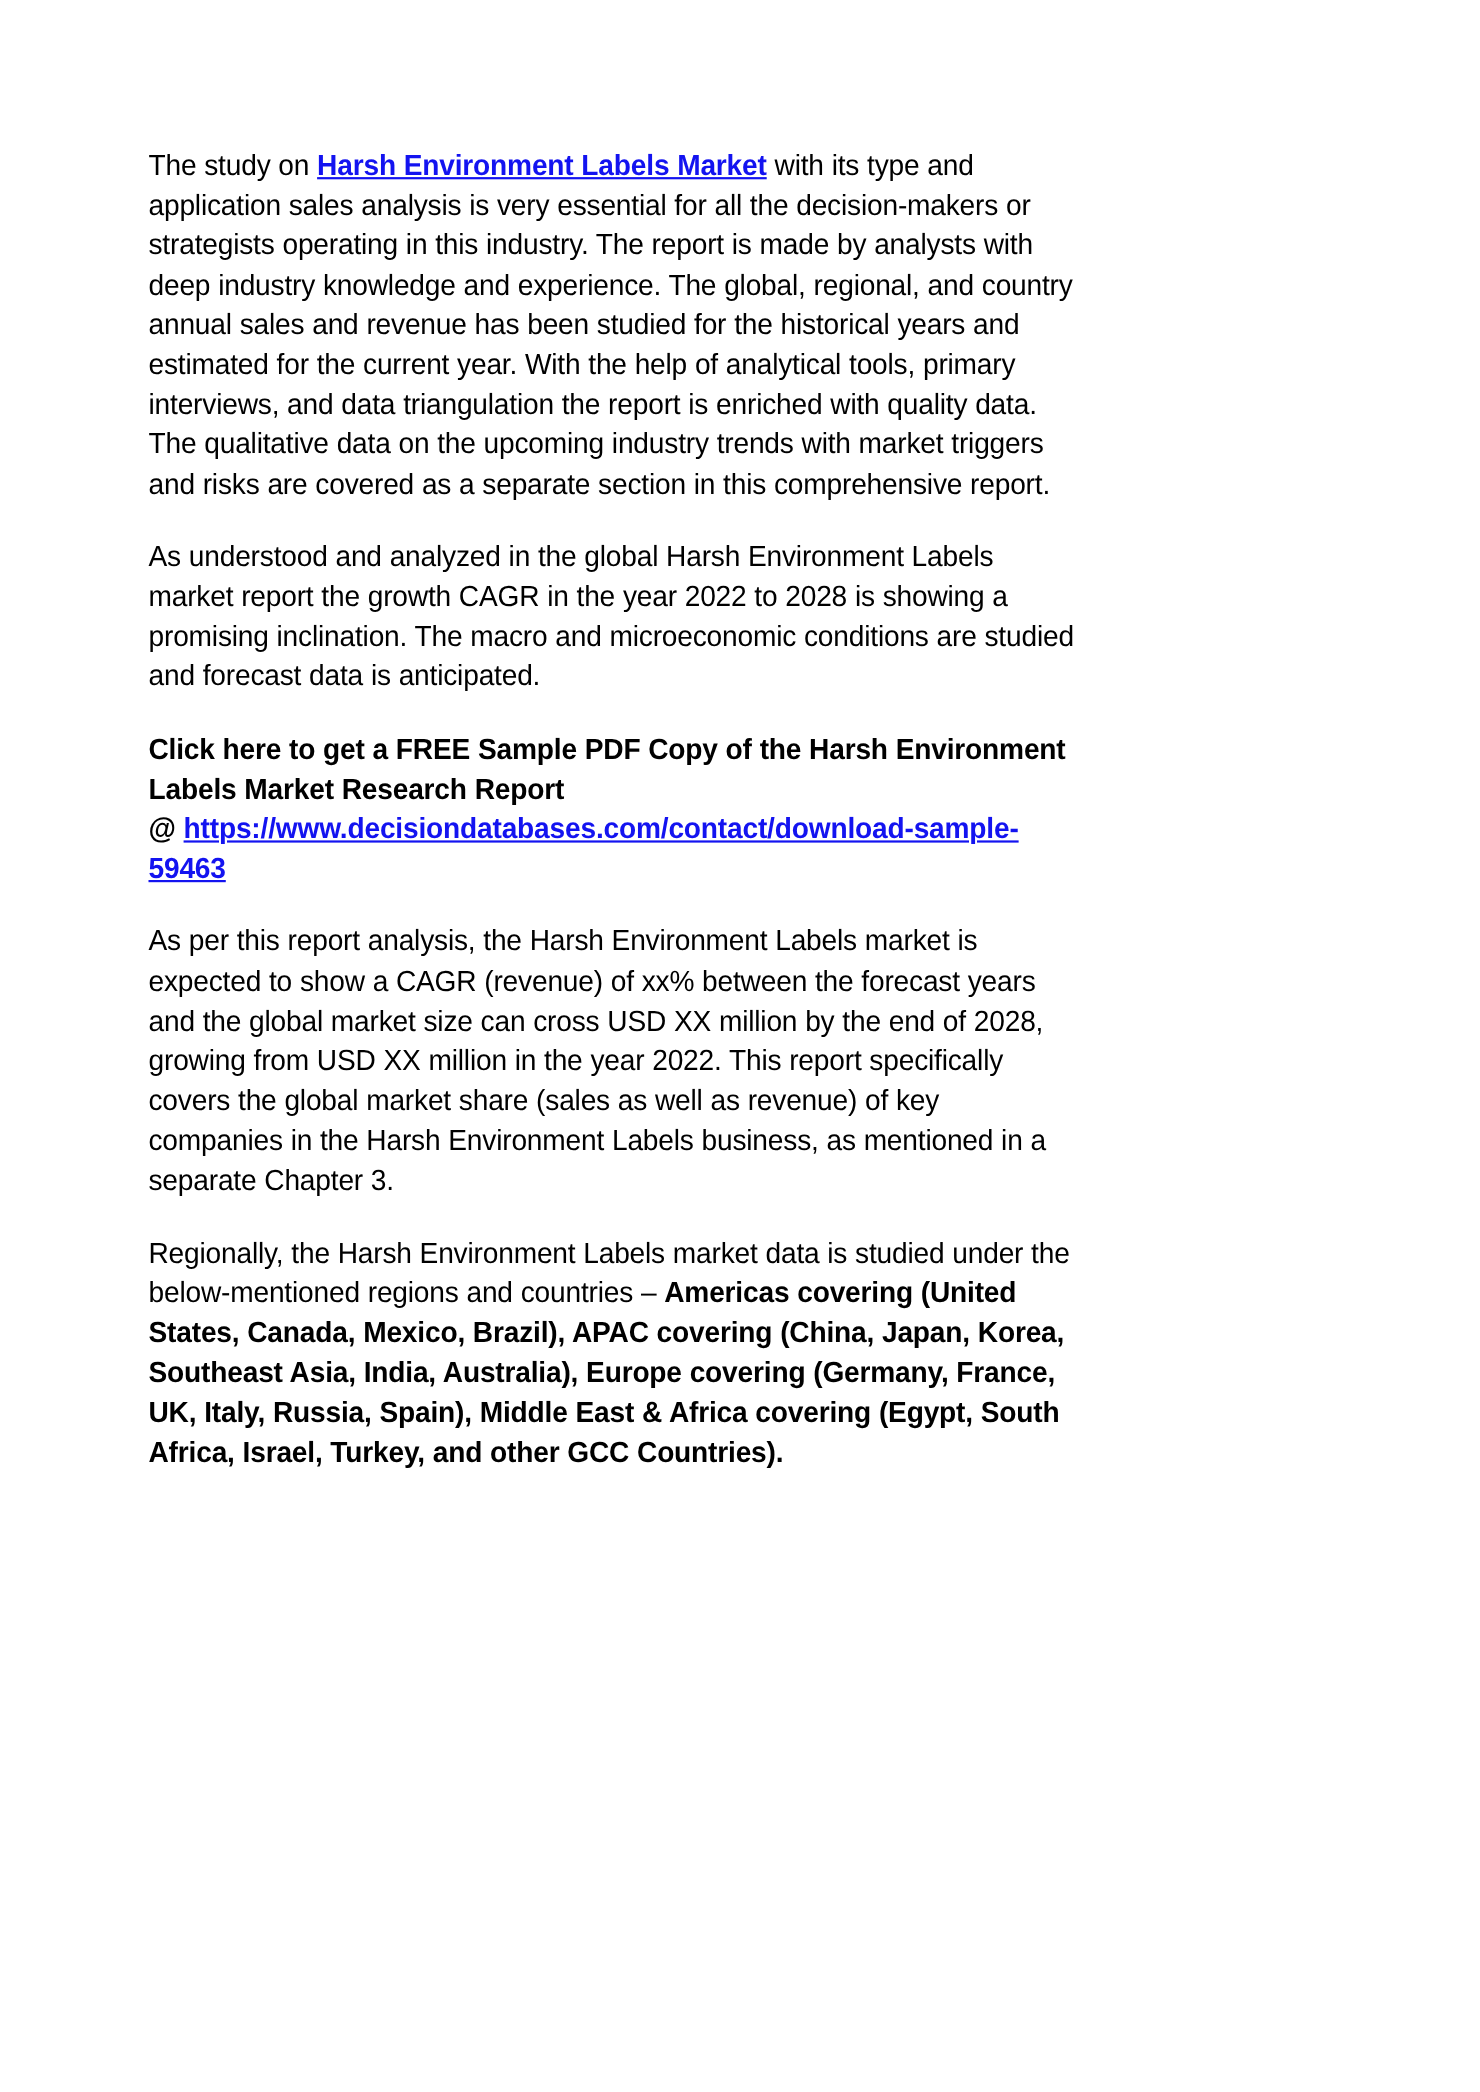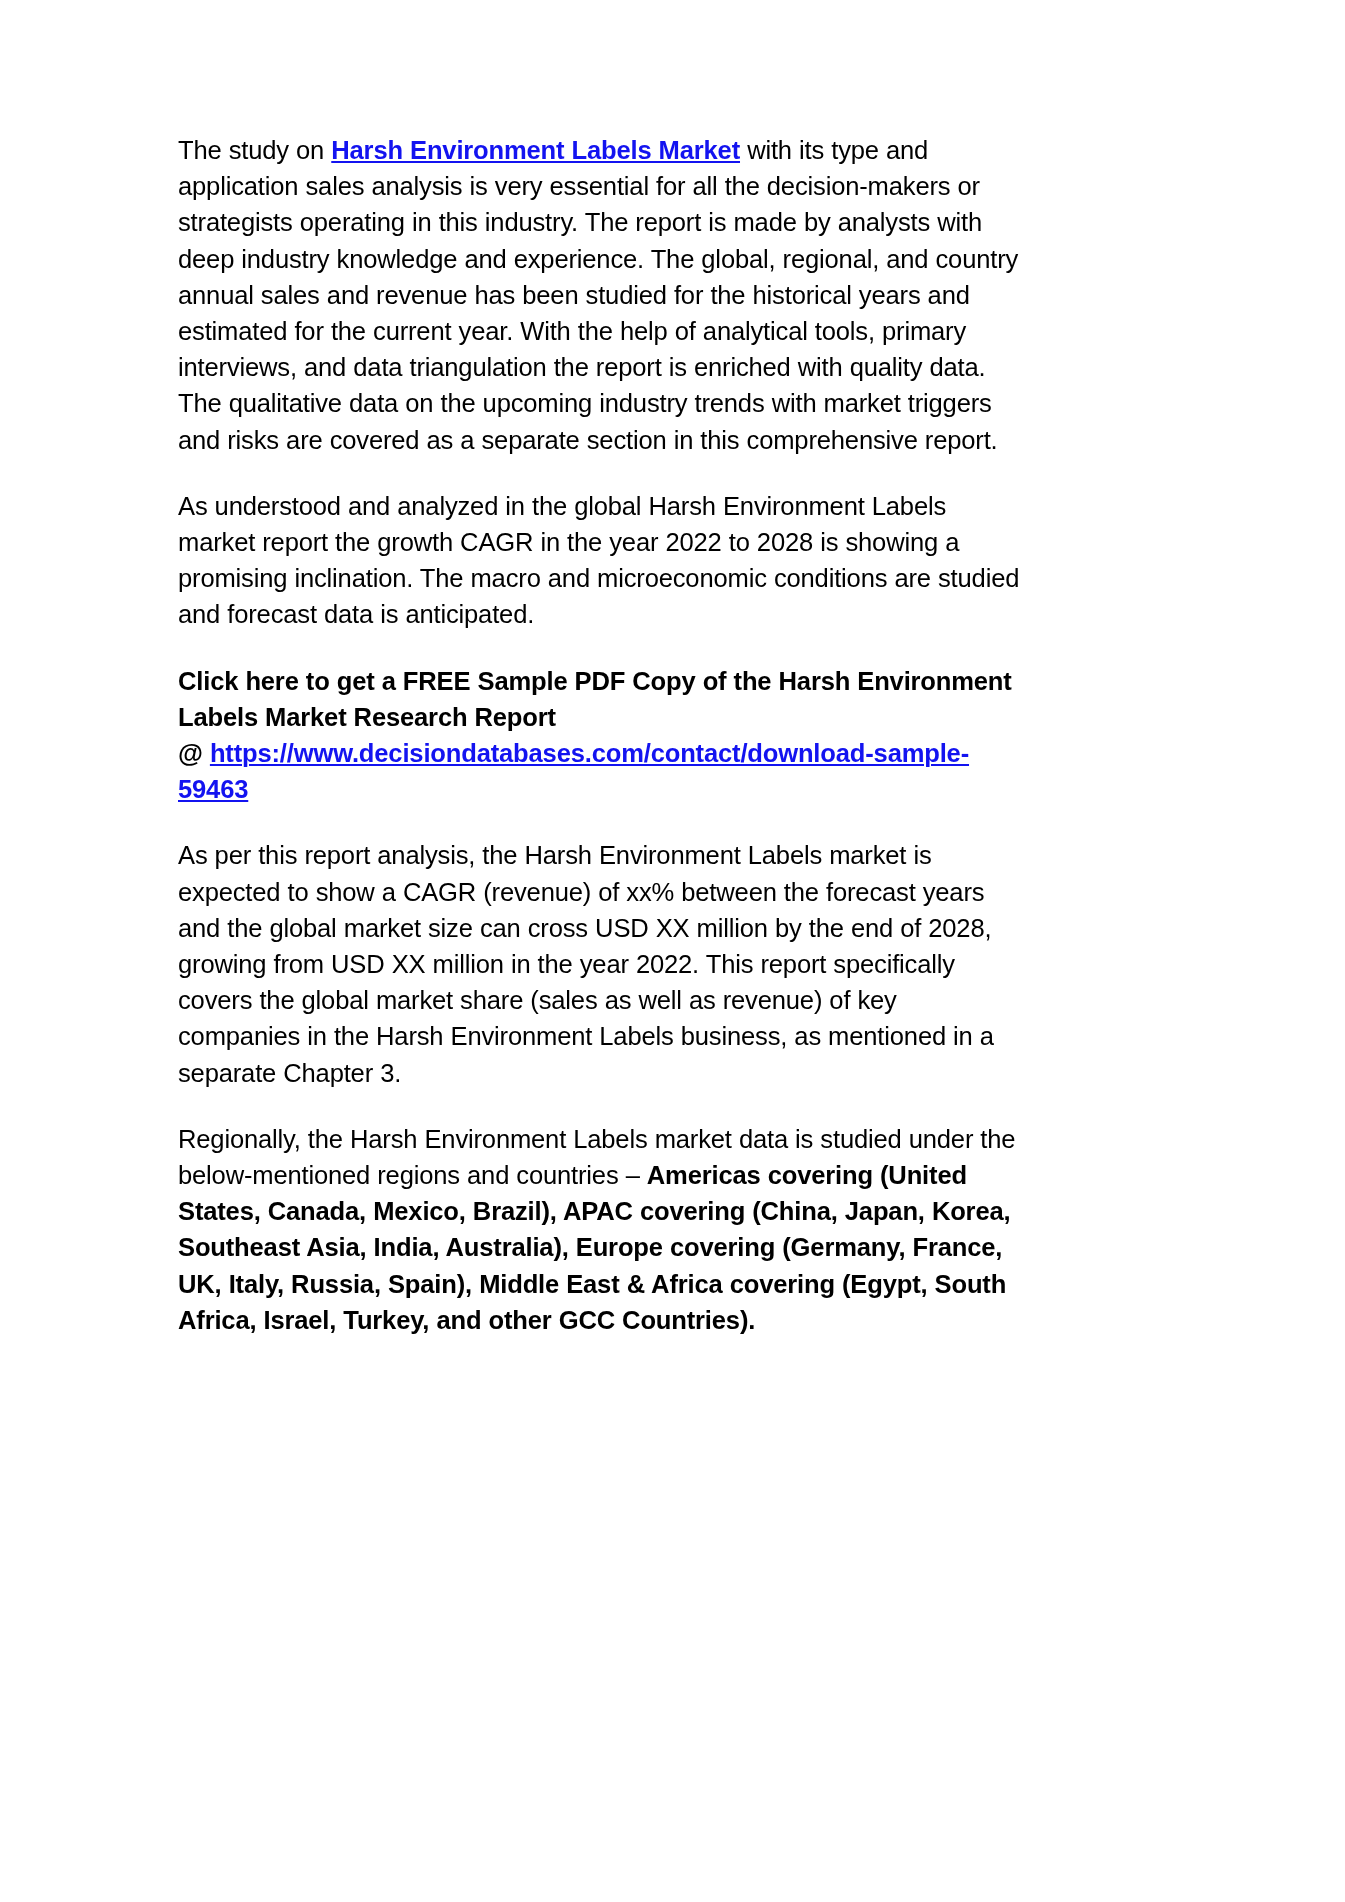--- a/index.html
+++ b/index.html
@@ -23,21 +23,20 @@
     top: 0;
     width: 1345px;
     height: 1902px;
     background: #ffffff;
   }
   .content {
     position: absolute;
     left: 135px;
     top: 132px;
     width: 878px;
-    margin-left: 43px;
   }
   p.para {
     margin: 0 0 30px 0;
     padding: 0;
     font-size: 26.5px;
     line-height: 36.2px;
     letter-spacing: -0.18px;
     word-spacing: 0.2px;
     text-align: left;
     color: #000000;

